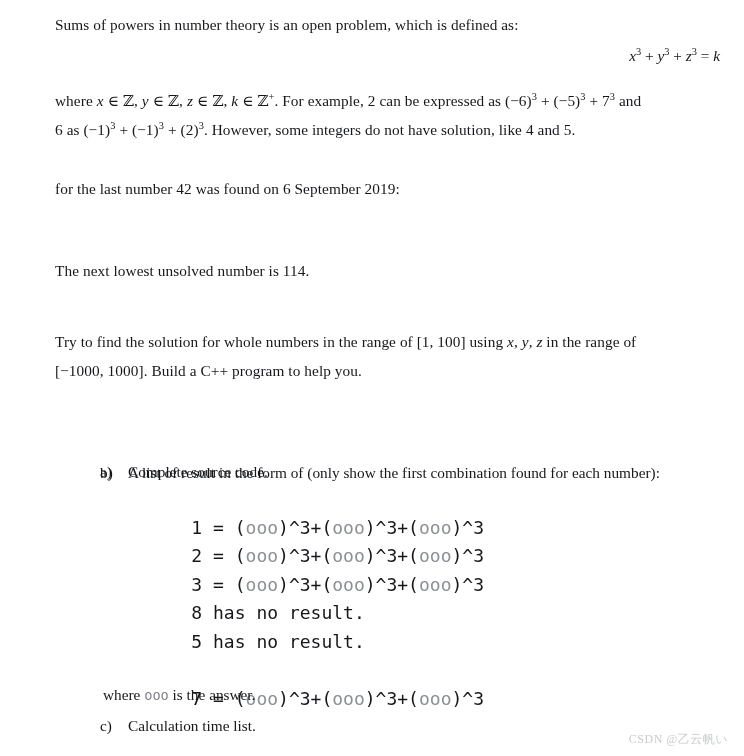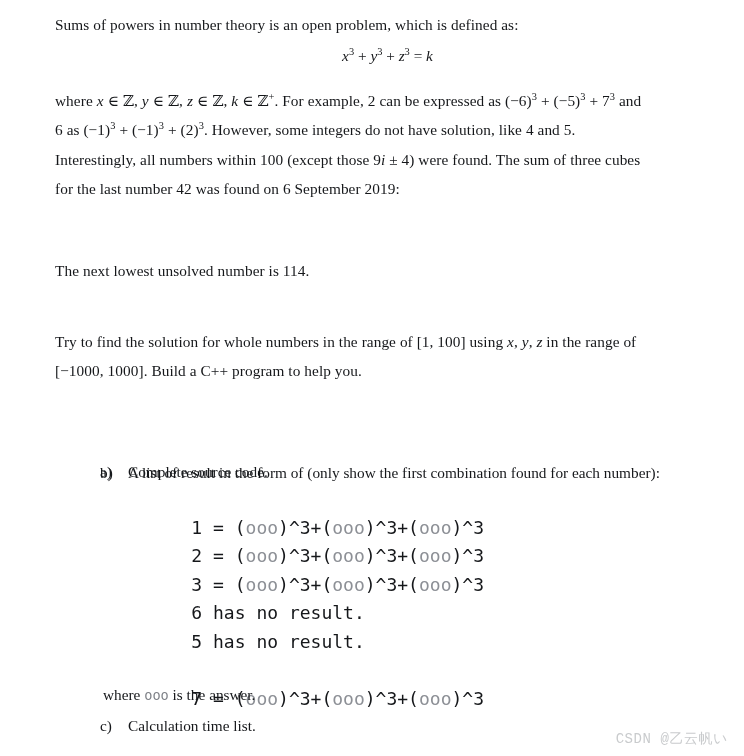--- a/index.html
+++ b/index.html
@@ -27,21 +27,21 @@
     position: absolute;
     font-size: 15.3px;
     line-height: 29px;
     color: #15171a;
     letter-spacing: 0.005em;
   }
   .left-col { left: 55px; width: 665px; }
 
   .eqn-display {
     position: absolute;
-    text-align: center;
+    text-align: right;
     width: 665px;
     left: 55px;
     font-size: 15.3px;
     color: #15171a;
   }
   .mathvar {
     font-style: italic;
     font-family: "Liberation Serif", "DejaVu Serif", serif;
   }
   sup {
@@ -102,22 +102,22 @@
   }
   .where-line .ooo {
     font-size: 13.6px;
     color: #7f8288;
   }
 
   .watermark {
     position: absolute;
     right: 16px;
     bottom: 8px;
-    font-family: Liberation Mono, monospace;
-    font-size: 14px;
+    font-family: Liberation Serif, serif;
+    font-size: 12px;
     color: #c9cbcd;
     letter-spacing: 0.04em;
     white-space: nowrap;
   }
 </style>
 </head>
 <body>
 
 <div class="page">
 
@@ -130,23 +130,20 @@
   </div>
 
   <div class="para left-col" style="top: 86px;">
     <span>where </span><span class="mathvar">x</span><span> ∈ ℤ, </span><span class="mathvar">y</span><span> ∈ ℤ, </span><span class="mathvar">z</span><span> ∈ ℤ, </span><span class="mathvar">k</span><span> ∈ ℤ</span><sup>+</sup><span>. For example, 2 can be expressed as (−6)</span><sup>3</sup><span> + (−5)</span><sup>3</sup><span> + 7</span><sup>3</sup><span> and</span>
   </div>
 
   <div class="para left-col" style="top: 115px;">
     <span>6 as  (−1)</span><sup>3</sup><span> + (−1)</span><sup>3</sup><span> + (2)</span><sup>3</sup><span>. However, some integers do not have solution, like 4 and 5.</span>
   </div>
 
-  <div class="para left-col" style="top: 145px;">
-    <span>Interestingly, all numbers within 100 (except those 9</span><span class="mathvar">i</span><span> ± 4) were found. The sum of three cubes</span>
-  </div>
   <div class="para left-col" style="top: 174px;">
     <span>for the last number 42 was found on 6 September 2019:</span>
   </div>
 
 
   <div class="para left-col" style="top: 256px;">
     <span>The next lowest unsolved number is 114.</span>
   </div>
 
   <div class="para left-col" style="top: 327px;">
@@ -176,21 +173,21 @@
 
   <div class="code-line" style="top: 513.5px;">
     <span>2 = (</span><span class="ooo">ooo</span><span>)^3+(</span><span class="ooo">ooo</span><span>)^3+(</span><span class="ooo">ooo</span><span>)^3</span>
   </div>
 
   <div class="code-line" style="top: 542px; text-align: right;">
     <span>3 = (</span><span class="ooo">ooo</span><span>)^3+(</span><span class="ooo">ooo</span><span>)^3+(</span><span class="ooo">ooo</span><span>)^3</span>
   </div>
 
   <div class="code-line" style="top: 570.5px;">
-    <span>6 has no result.</span>
+    <span>8 has no result.</span>
   </div>
 
   <div class="code-line" style="top: 599px;">
     <span>5 has no result.</span>
   </div>
 
 
   <div class="code-line" style="top: 656px;">
     <span>7 = (</span><span class="ooo">ooo</span><span>)^3+(</span><span class="ooo">ooo</span><span>)^3+(</span><span class="ooo">ooo</span><span>)^3</span>
   </div>

